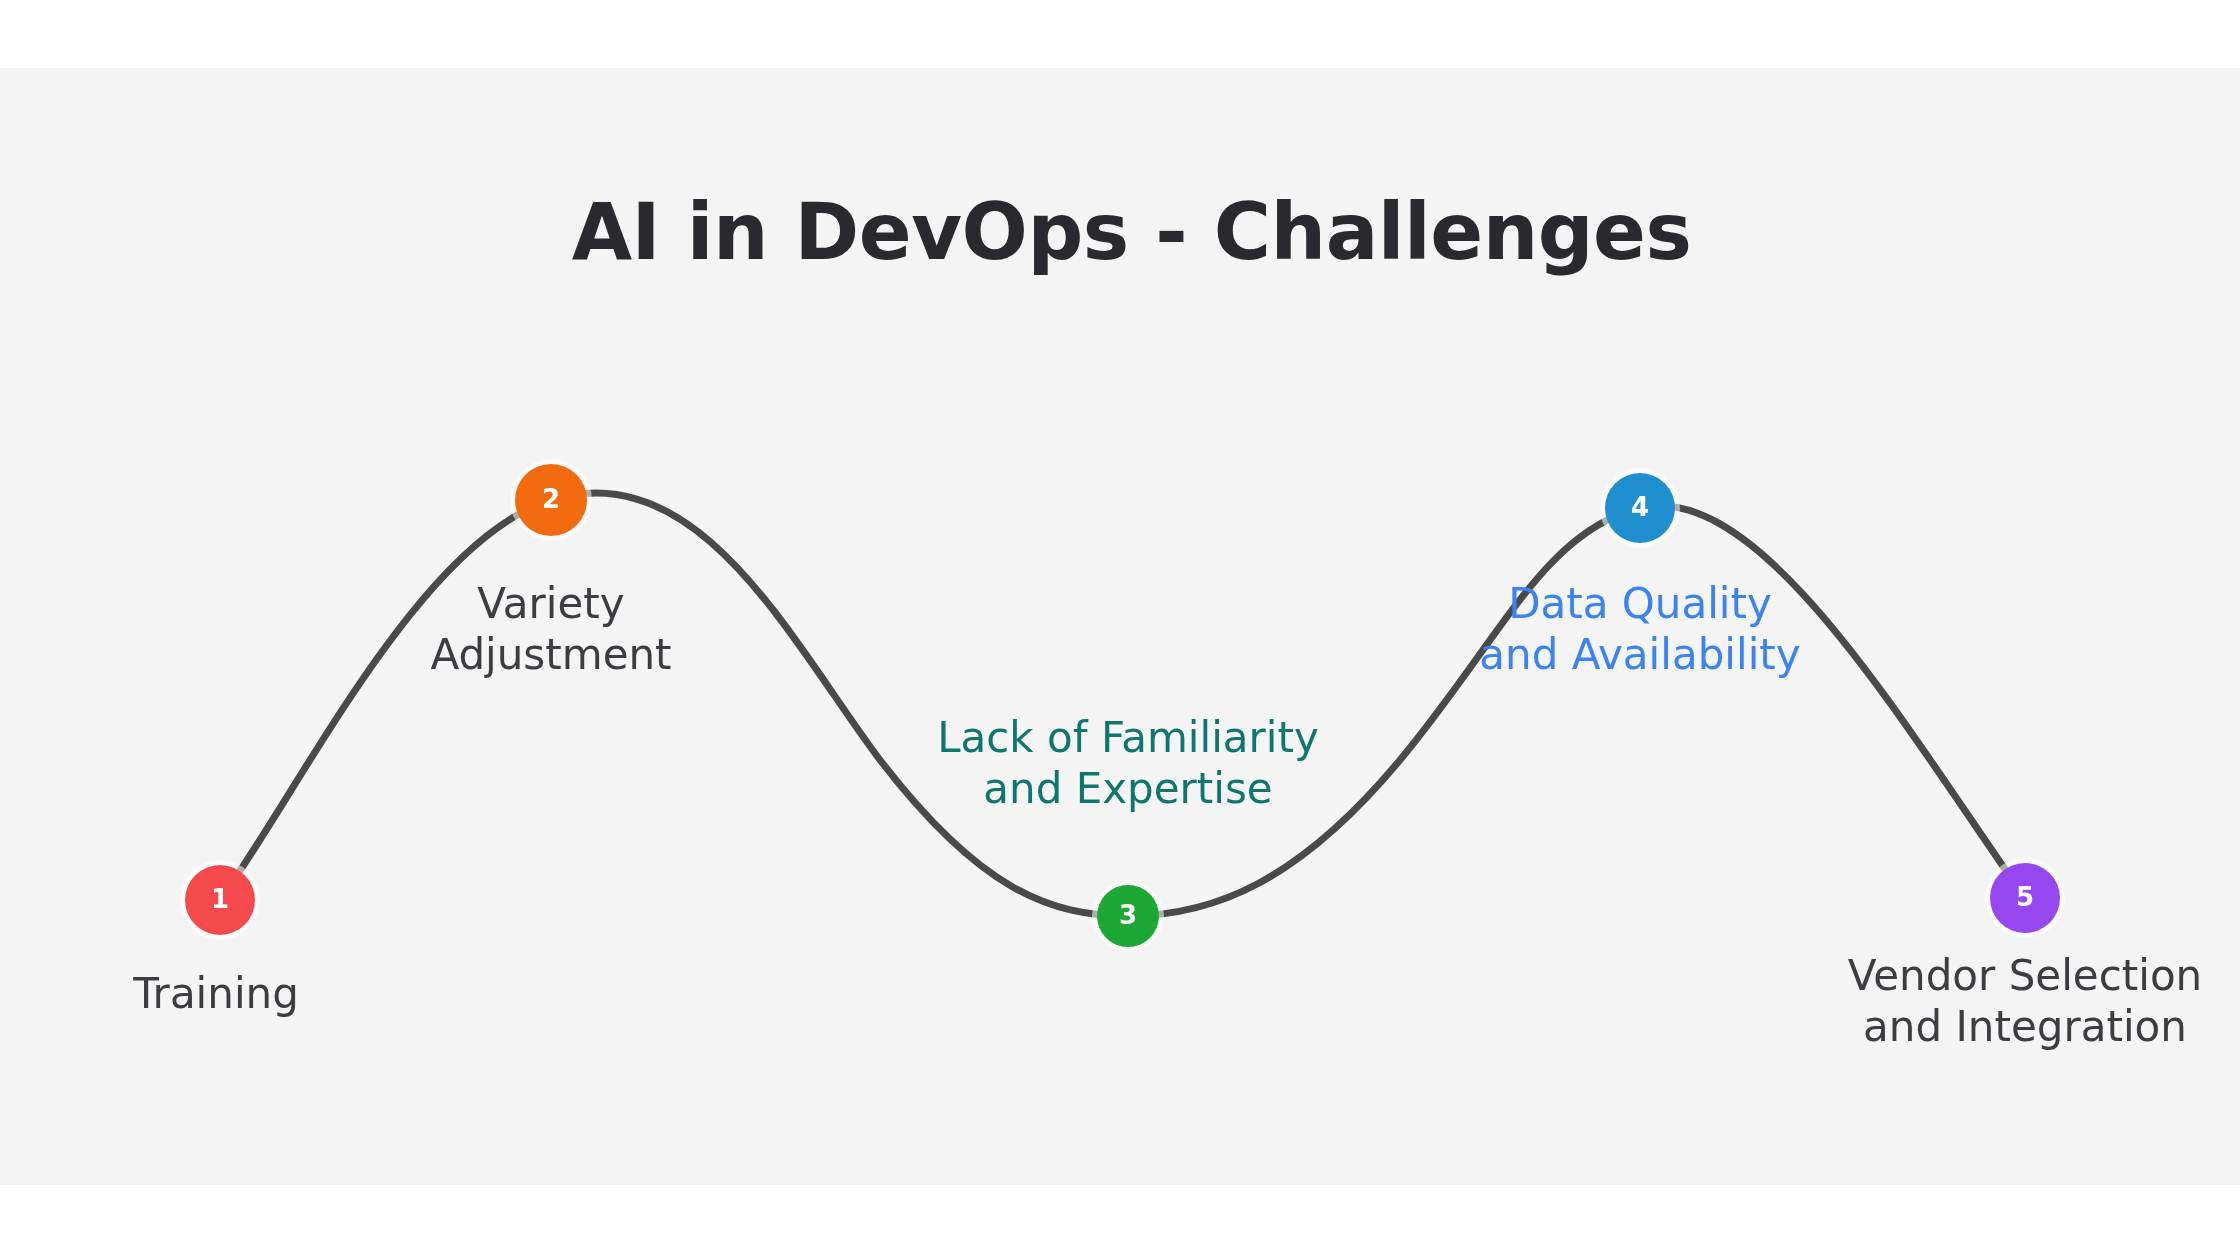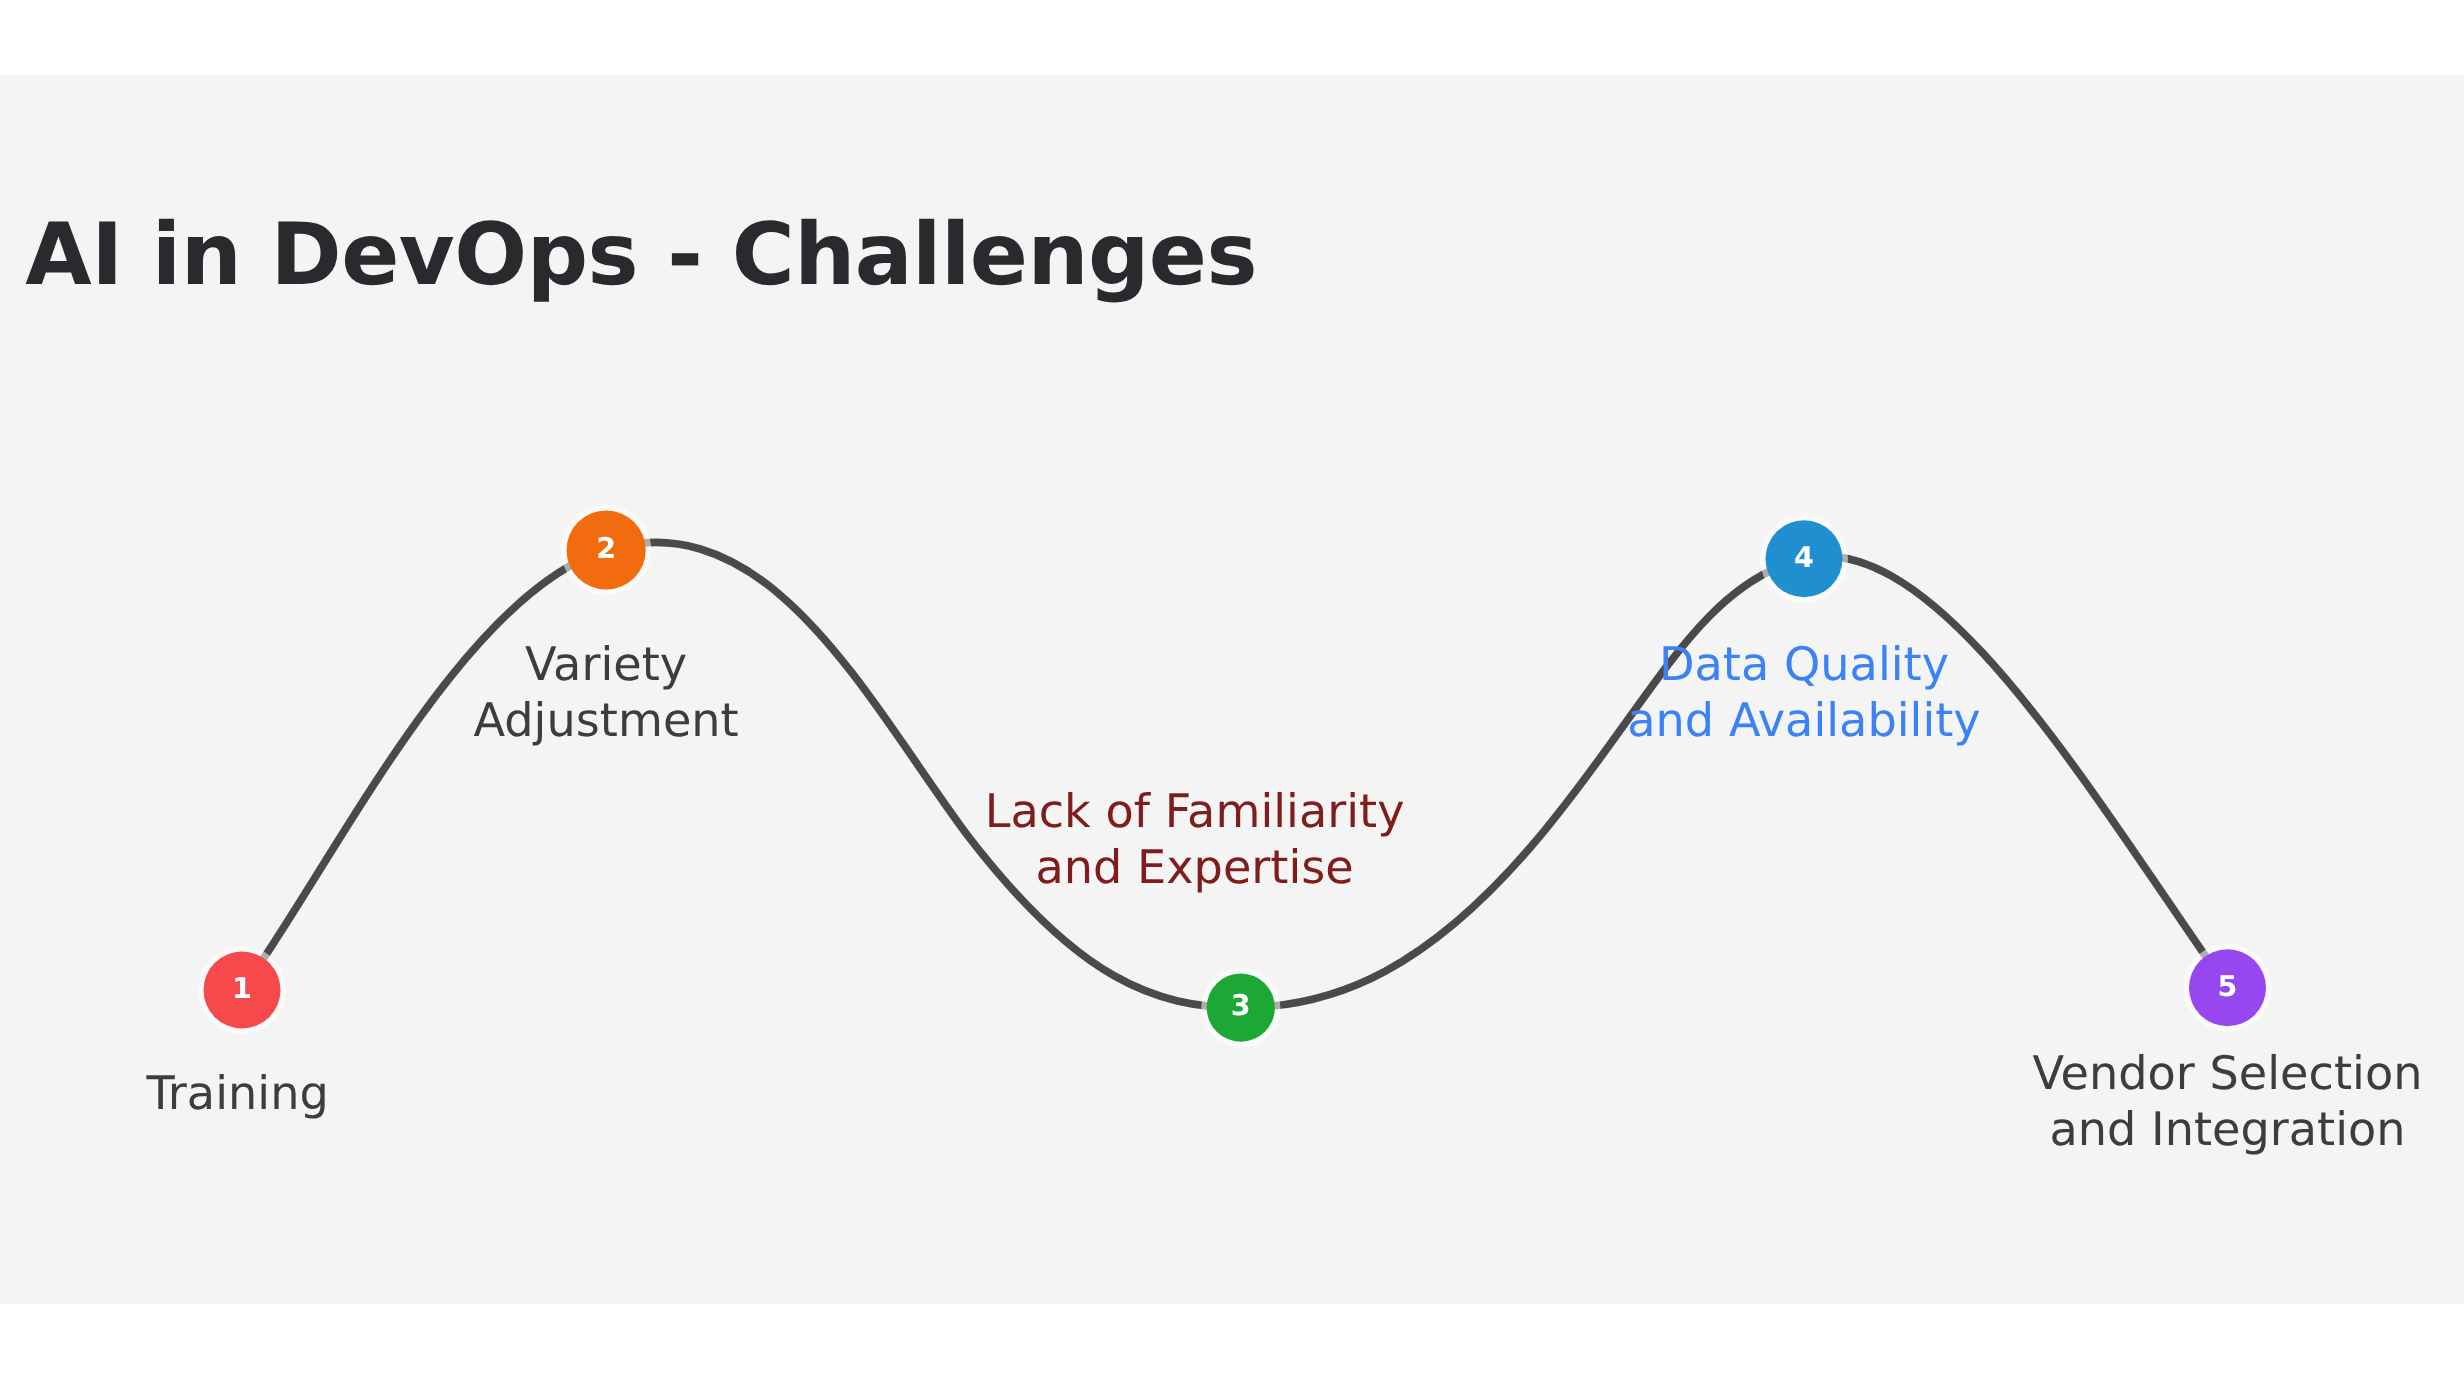--- a/index.html
+++ b/index.html
@@ -29,20 +29,21 @@
     height: 1117px;
     background: #f4f4f5;
   }
 
   
   .title {
     position: absolute;
     left: 0;
     top: 190px;
     width: 2240px;
+    text-align: center;
     font-family: "DejaVu Sans", sans-serif;
     font-size: 78px;
     font-weight: 700;
     letter-spacing: -0.5px;
     color: #2a2a2e;
     line-height: 1.1;
     white-space: nowrap;
     padding-left: 23px;
   }
 
@@ -118,21 +119,21 @@
         <span class="node-num">4</span>
       </div>
       <div class="node" style="width: 70px; height: 70px; left: 1990px; top: 863px; background: rgb(151, 71, 240);">
         <span class="node-num">5</span>
       </div>
     </div>
   <div id="captions-layer">
       <div class="caption" style="left: 16px; top: 968px; width: 400px; color: rgb(60, 60, 65);">Training</div>
       <div class="caption" style="left: 351px; top: 578px; width: 400px; color: rgb(60, 60, 65);">Variety
 Adjustment</div>
-      <div class="caption" style="left: 796px; top: 712px; width: 580px; color: #7f1d1d;">Lack of Familiarity
+      <div class="caption" style="left: 838px; top: 712px; width: 580px; color: #0f766e;">Lack of Familiarity
 and Expertise</div>
       <div class="caption" style="left: 1380px; top: 578px; width: 520px; color: #3b82f6;">Data Quality
 and Availability</div>
       <div class="caption" style="left: 1745px; top: 950px; width: 560px; color: rgb(60, 60, 65);">Vendor Selection
 and Integration</div>
     </div>
 
 </div>
 
 </body></html>

